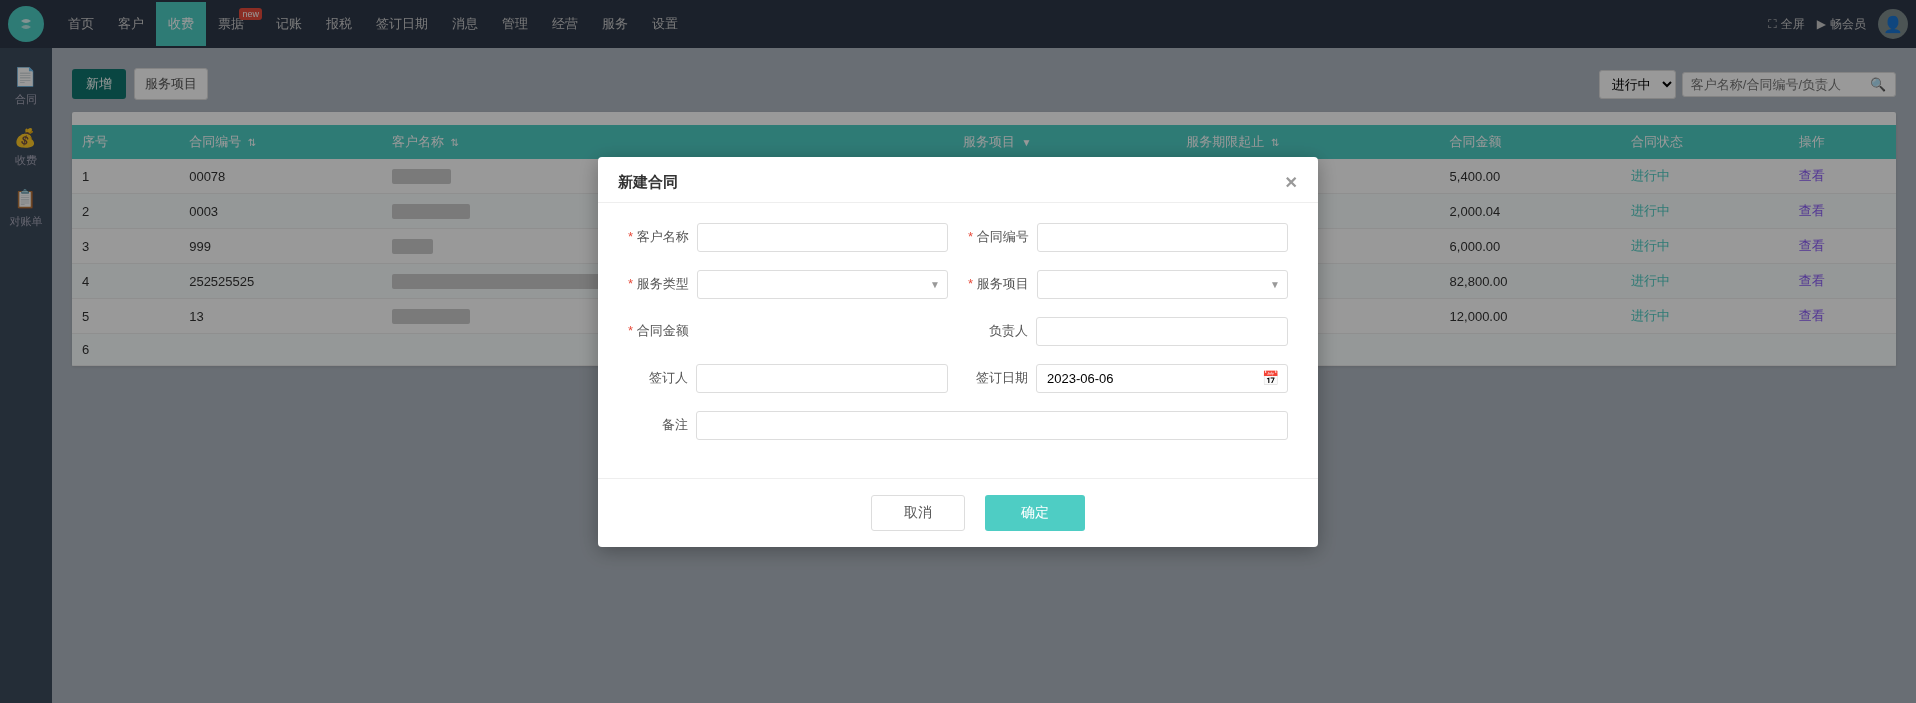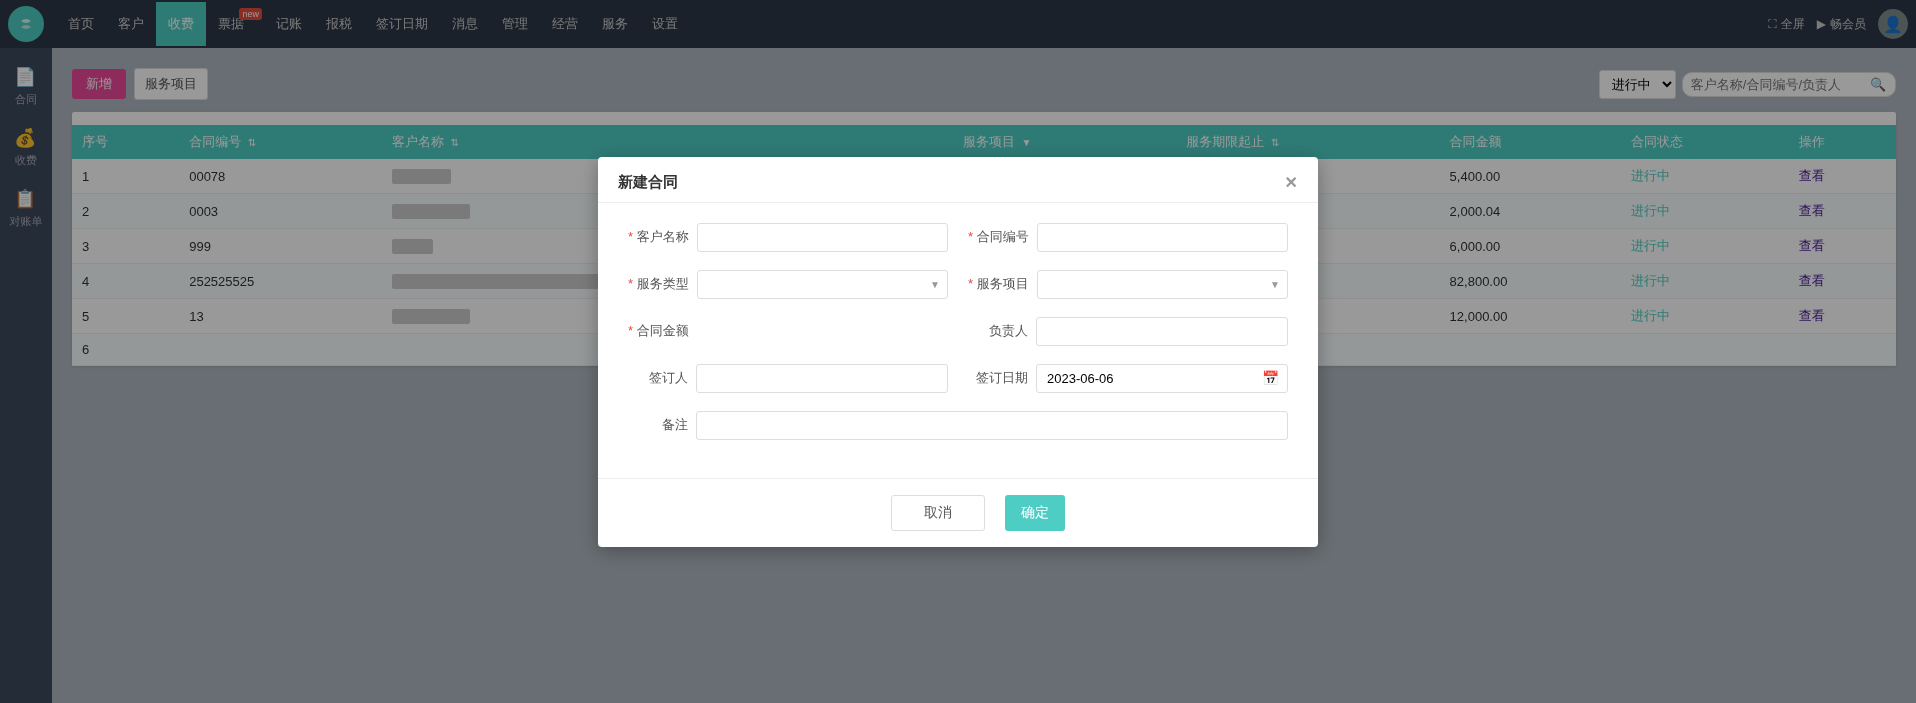--- a/index.html
+++ b/index.html
@@ -124,21 +124,21 @@
     }
 
     
     .toolbar {
       display: flex;
       align-items: center;
       gap: 8px;
       margin-bottom: 12px;
     }
     .btn-new {
-      background: #ec4899;
+      background: #0f766e;
       color: white;
       border: none;
       padding: 6px 14px;
       border-radius: 3px;
       cursor: pointer;
       font-size: 13px;
     }
     .filter-label {
       color: #555;
       padding: 6px 10px;
@@ -158,21 +158,21 @@
       border: 1px solid #ddd;
       border-radius: 3px;
       font-size: 13px;
       background: #fff;
       cursor: pointer;
     }
     .search-box {
       display: flex;
       align-items: center;
       border: 1px solid #ddd;
-      border-radius: 10px;
+      border-radius: 3px;
       background: #fff;
       padding: 4px 8px;
     }
     .search-box input {
       border: none;
       outline: none;
       font-size: 13px;
       width: 180px;
     }
     .search-icon { color: #999; cursor: pointer; }
@@ -205,21 +205,21 @@
       padding: 8px 10px;
       font-size: 13px;
       color: #333;
     }
     .sort-icon { font-size: 10px; margin-left: 3px; }
     .status-badge {
       color: #4ecdc4;
       font-size: 13px;
     }
     .action-link {
-      color: #4c1d95;
+      color: #8b5cf6;
       cursor: pointer;
       text-decoration: none;
     }
 
     
     .overlay {
       position: fixed;
       top: 0; left: 0; right: 0; bottom: 0;
       background: rgba(0,0,0,0.4);
       z-index: 100;
@@ -341,21 +341,21 @@
       padding: 8px 32px;
       border: 1px solid #ddd;
       border-radius: 3px;
       background: #fff;
       cursor: pointer;
       font-size: 14px;
       color: #555;
       margin-left: 40px;
     }
     .btn-confirm {
-      padding: 8px 16px;
+      padding: 8px 36px;
       border: none;
       border-radius: 3px;
       background: #4ecdc4;
       color: #fff;
       cursor: pointer;
       font-size: 14px;
     }
 
     .table-wrapper {
       background: #fff;

